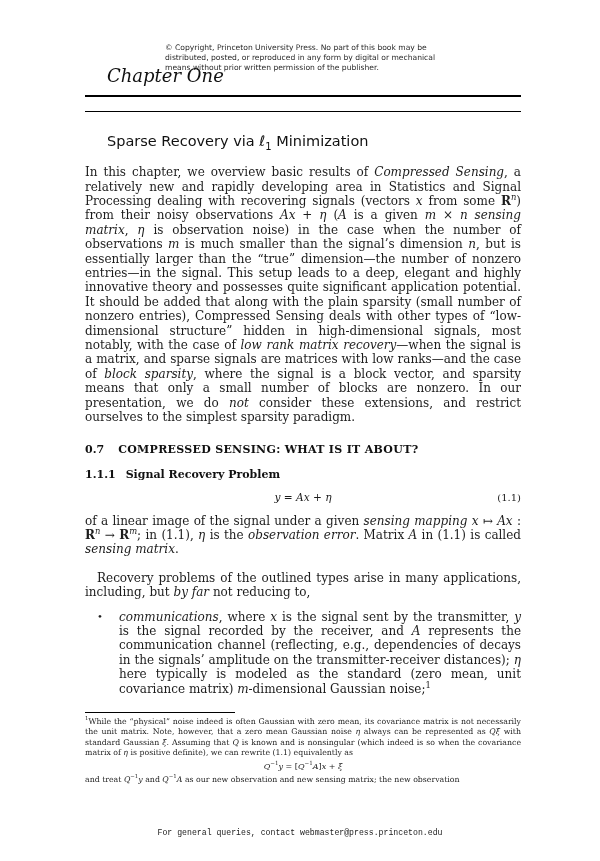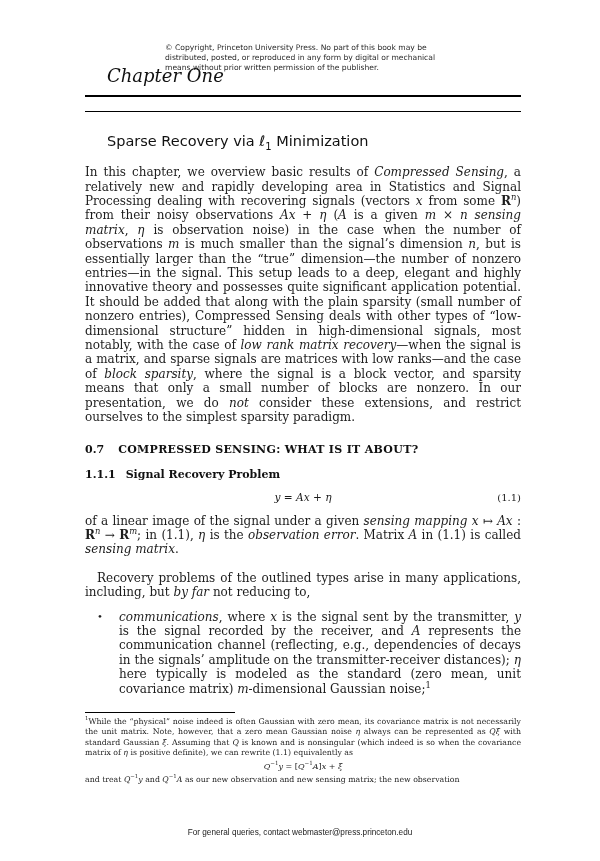--- a/index.html
+++ b/index.html
@@ -115,21 +115,21 @@
   }
   .footnote-eq {
     text-align: center;
     font-size: 8px;
     margin: 4px 0 4px 0;
   }
   .footer-line {
     position: absolute;
     bottom: 24px; left: 0; right: 0;
     text-align: center;
-    font-family: Liberation Sans, sans-serif;
+    font-family: Liberation Mono, monospace;
     font-size: 8.2px;
     color: #222;
     margin-top: 28px;
   }
   sup { font-size: 70%; line-height: 0; }
   sub { font-size: 70%; line-height: 0; }
 </style>
 </head>
 <body>
 

